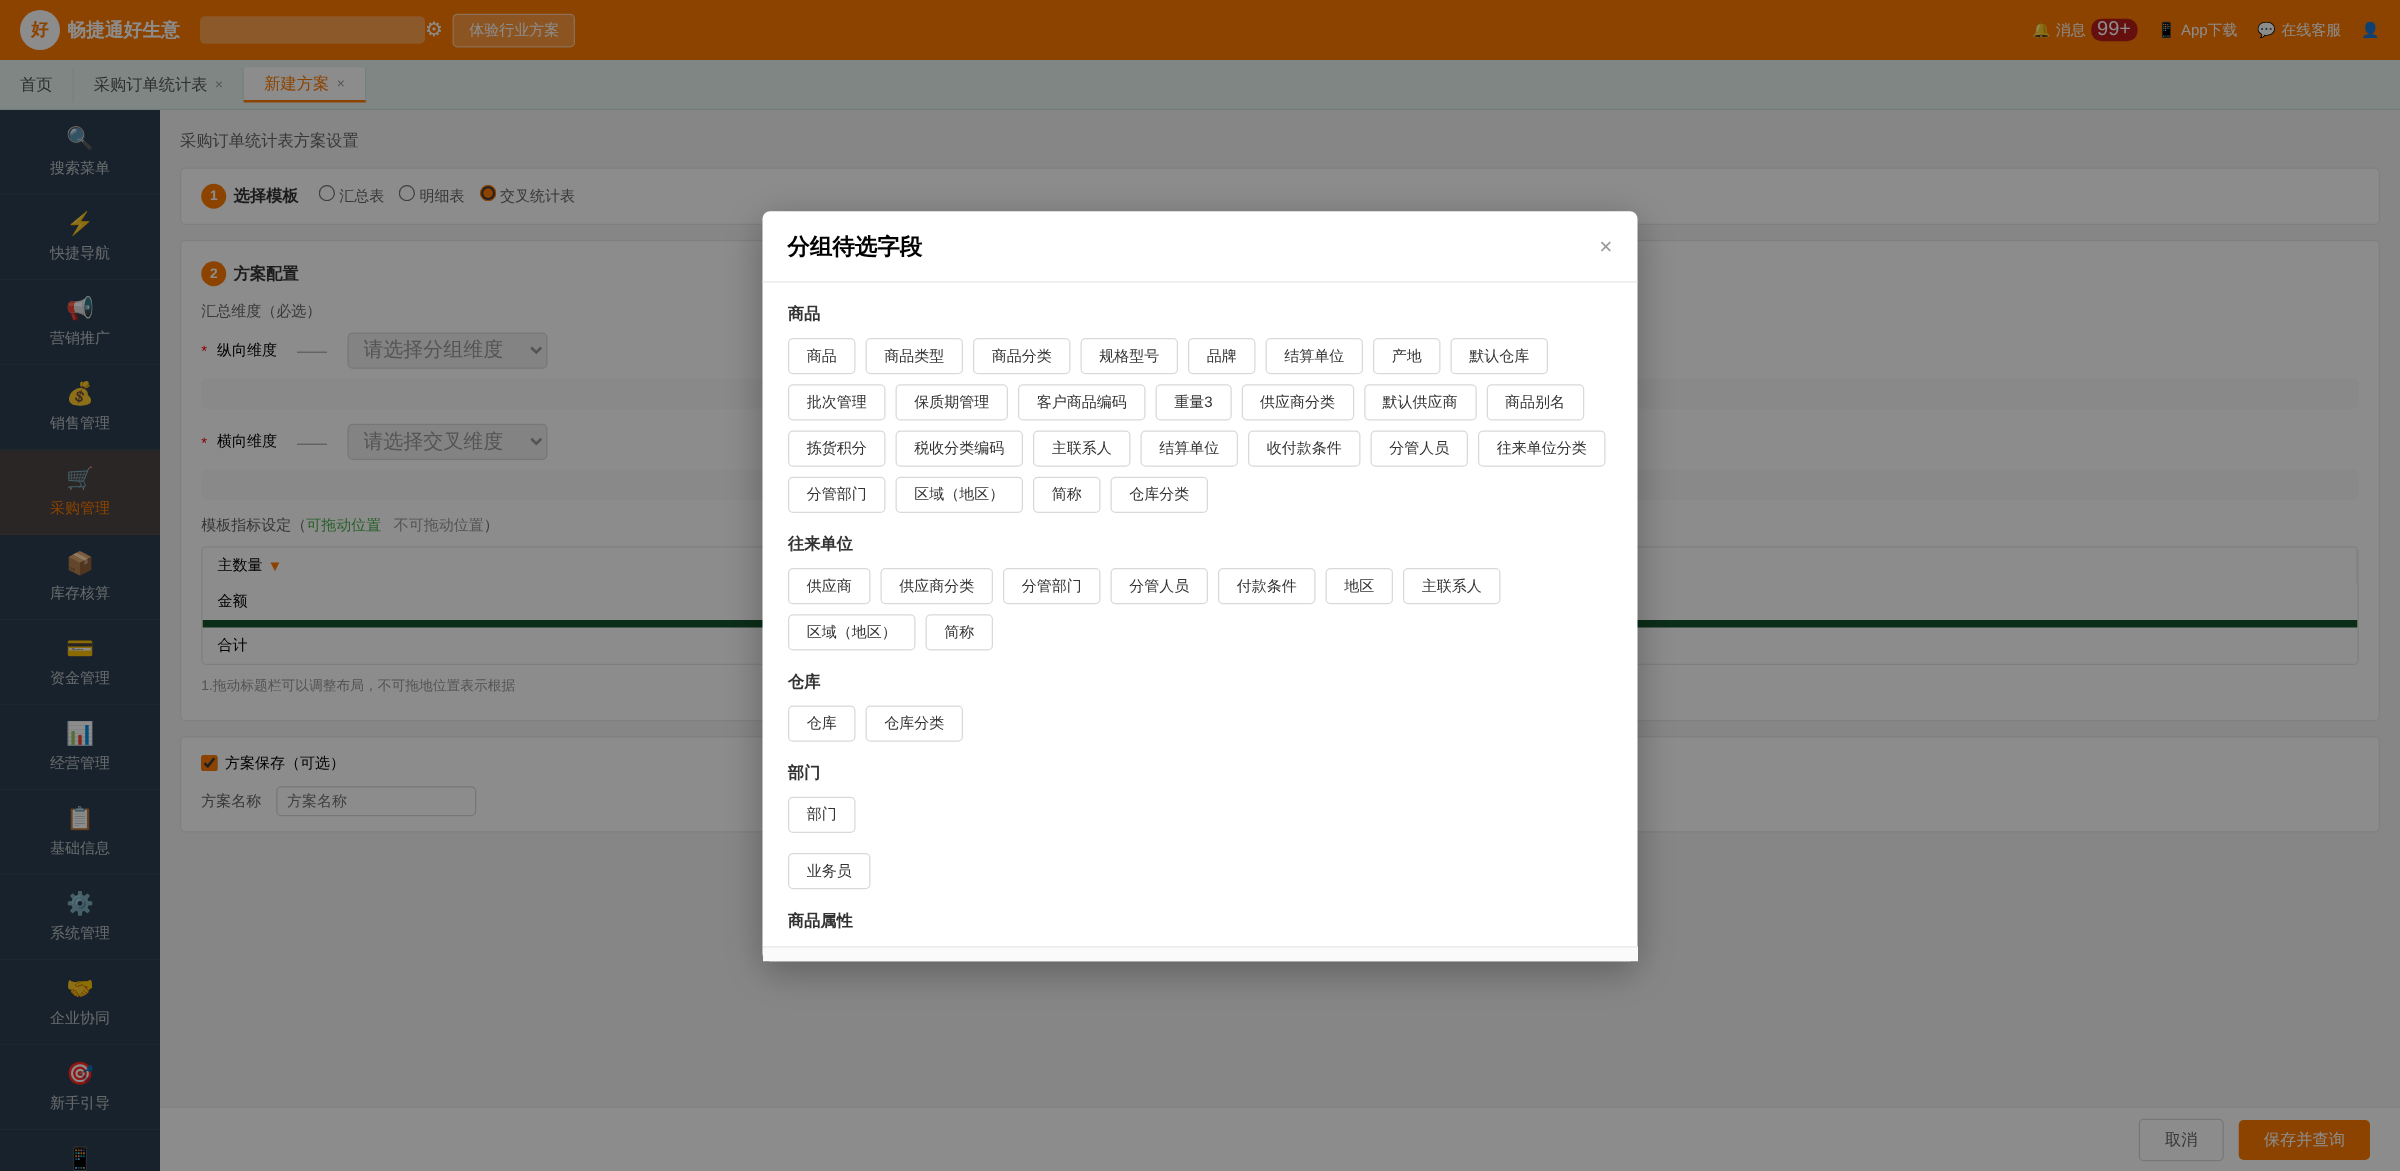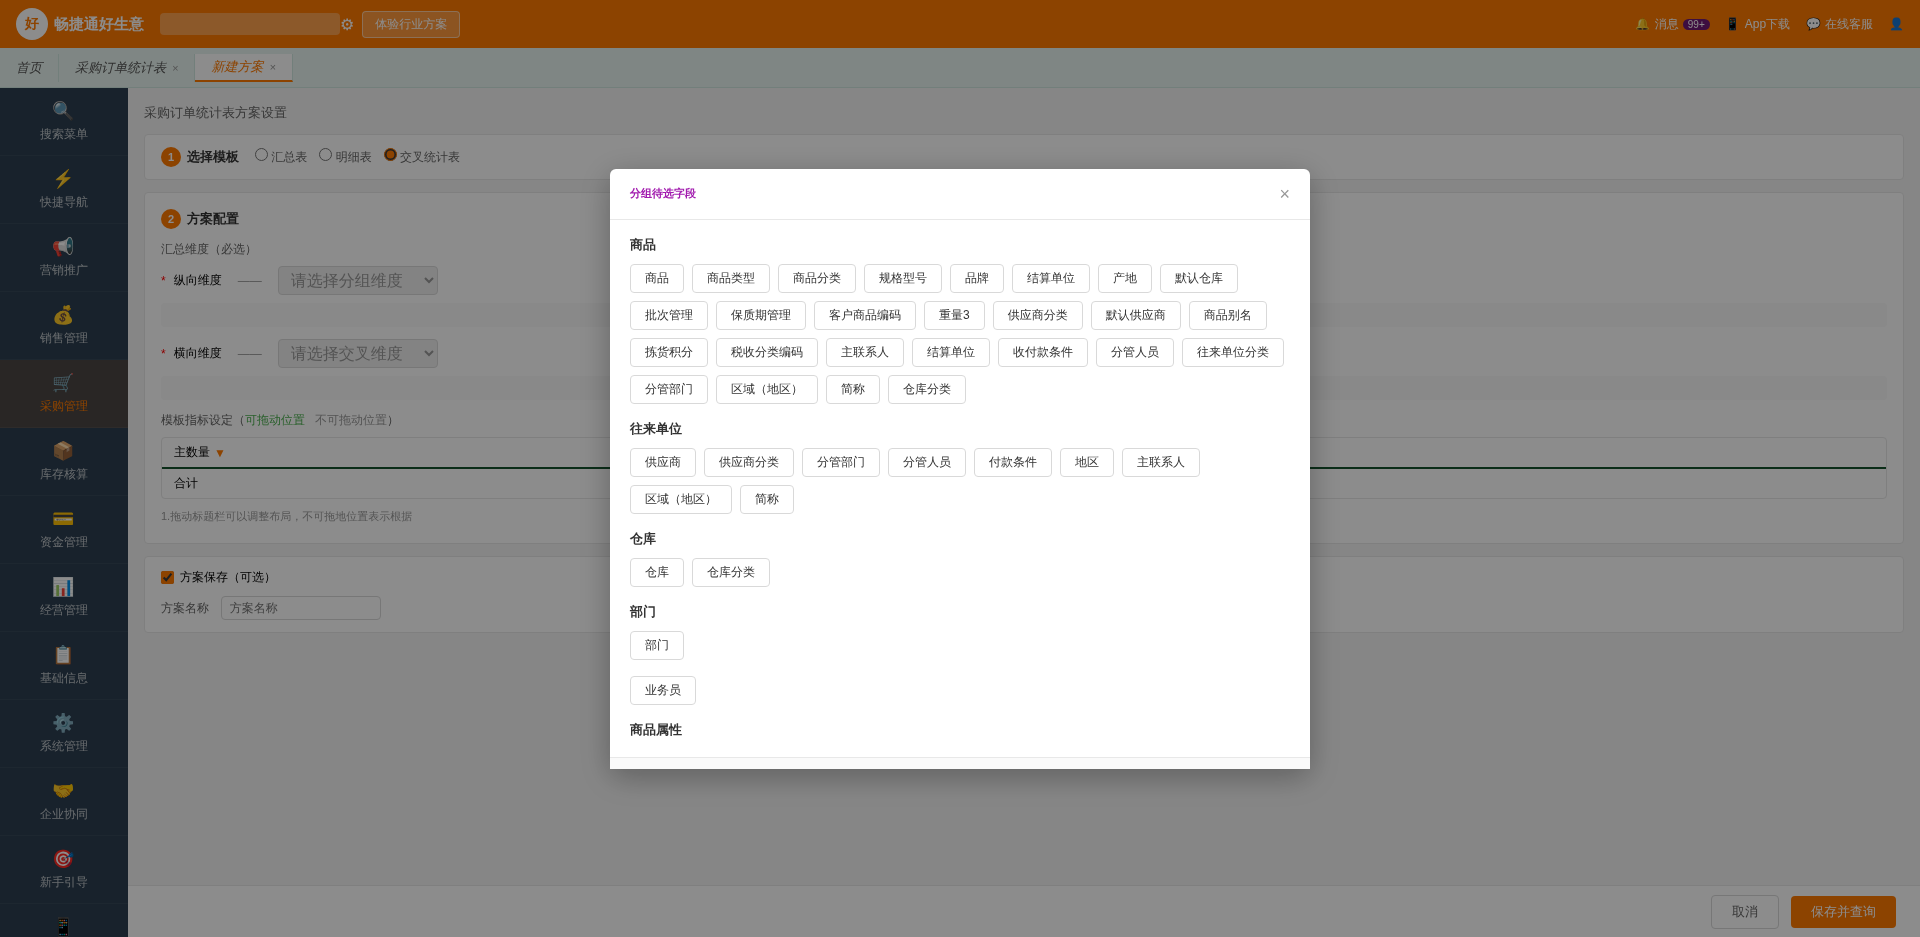--- a/index.html
+++ b/index.html
@@ -61,25 +61,25 @@
     .header-right {
       margin-left: auto;
       display: flex;
       align-items: center;
       gap: 16px;
       font-size: 12px;
       color: white;
     }
     .header-right-item { display: flex; align-items: center; gap: 4px; cursor: pointer; }
     .badge {
-      background: #701a75;
+      background: #b91c1c;
       color: white;
       border-radius: 8px;
       padding: 0 5px;
-      font-size: 10px;
+      font-size: 16px;
       min-width: 16px;
       text-align: center;
     }
     .gear-btn {
       background: none;
       border: none;
       color: white;
       font-size: 16px;
       cursor: pointer;
     }
@@ -97,21 +97,20 @@
       height: 28px;
       padding: 0 16px;
       display: flex;
       align-items: center;
       gap: 6px;
       cursor: pointer;
       font-size: 13px;
       color: #555;
       border-right: 1px solid #d0e8e0;
       background: #e8f4f0;
-      font-style: italic;
     }
     .tab.active {
       background: white;
       color: #ff7a00;
       border-bottom: 2px solid #ff7a00;
     }
     .tab-close { font-size: 11px; color: #999; }
 
     
     .main-layout {
@@ -259,21 +258,21 @@
       box-shadow: 0 8px 32px rgba(0,0,0,0.3);
     }
     .modal-header {
       padding: 16px 20px;
       border-bottom: 1px solid #e8e8e8;
       display: flex;
       align-items: center;
       justify-content: space-between;
       flex-shrink: 0;
     }
-    .modal-title { font-size: 11px; font-weight: bold; color: #a21caf; }
+    .modal-title { font-size: 18px; font-weight: bold; color: #000000; }
     .modal-close {
       background: none;
       border: none;
       font-size: 18px;
       color: #999;
       cursor: pointer;
       line-height: 1;
     }
     .modal-body {
       flex: 1;
@@ -460,21 +459,21 @@
         <select class="select-field">
           <option>请选择交叉维度</option>
         </select>
       </div>
       <div style="background:#f9f9f9;border-radius:4px;padding:12px;margin-bottom:12px;">
       </div>
       <div style="font-size:12px;color:#666;margin-bottom:8px;">
         模板指标设定（<span style="color:#4CAF50;">可拖动位置</span> &nbsp; <span style="color:#999;">不可拖动位置</span>）
       </div>
       <div style="border:1px solid #e8e8e8;border-radius:4px;overflow:hidden;margin-bottom:8px;">
-        <div style="display:flex;border-bottom:2px solid #14532d;">
+        <div style="display:flex;border-bottom:6px solid #14532d;flex-direction:column;">
           <div style="flex:1;padding:6px 12px;border-right:1px solid #e8e8e8;font-size:12px;display:flex;align-items:center;gap:4px;">
             <span>主数量</span>
             <span style="color:#ff7a00;">▼</span>
           </div>
           <div style="flex:1;padding:6px 12px;font-size:12px;">
             <span>金额</span>
           </div>
         </div>
         <div style="display:flex;">
           <div style="flex:1;padding:6px 12px;border-right:1px solid #e8e8e8;font-size:12px;">

